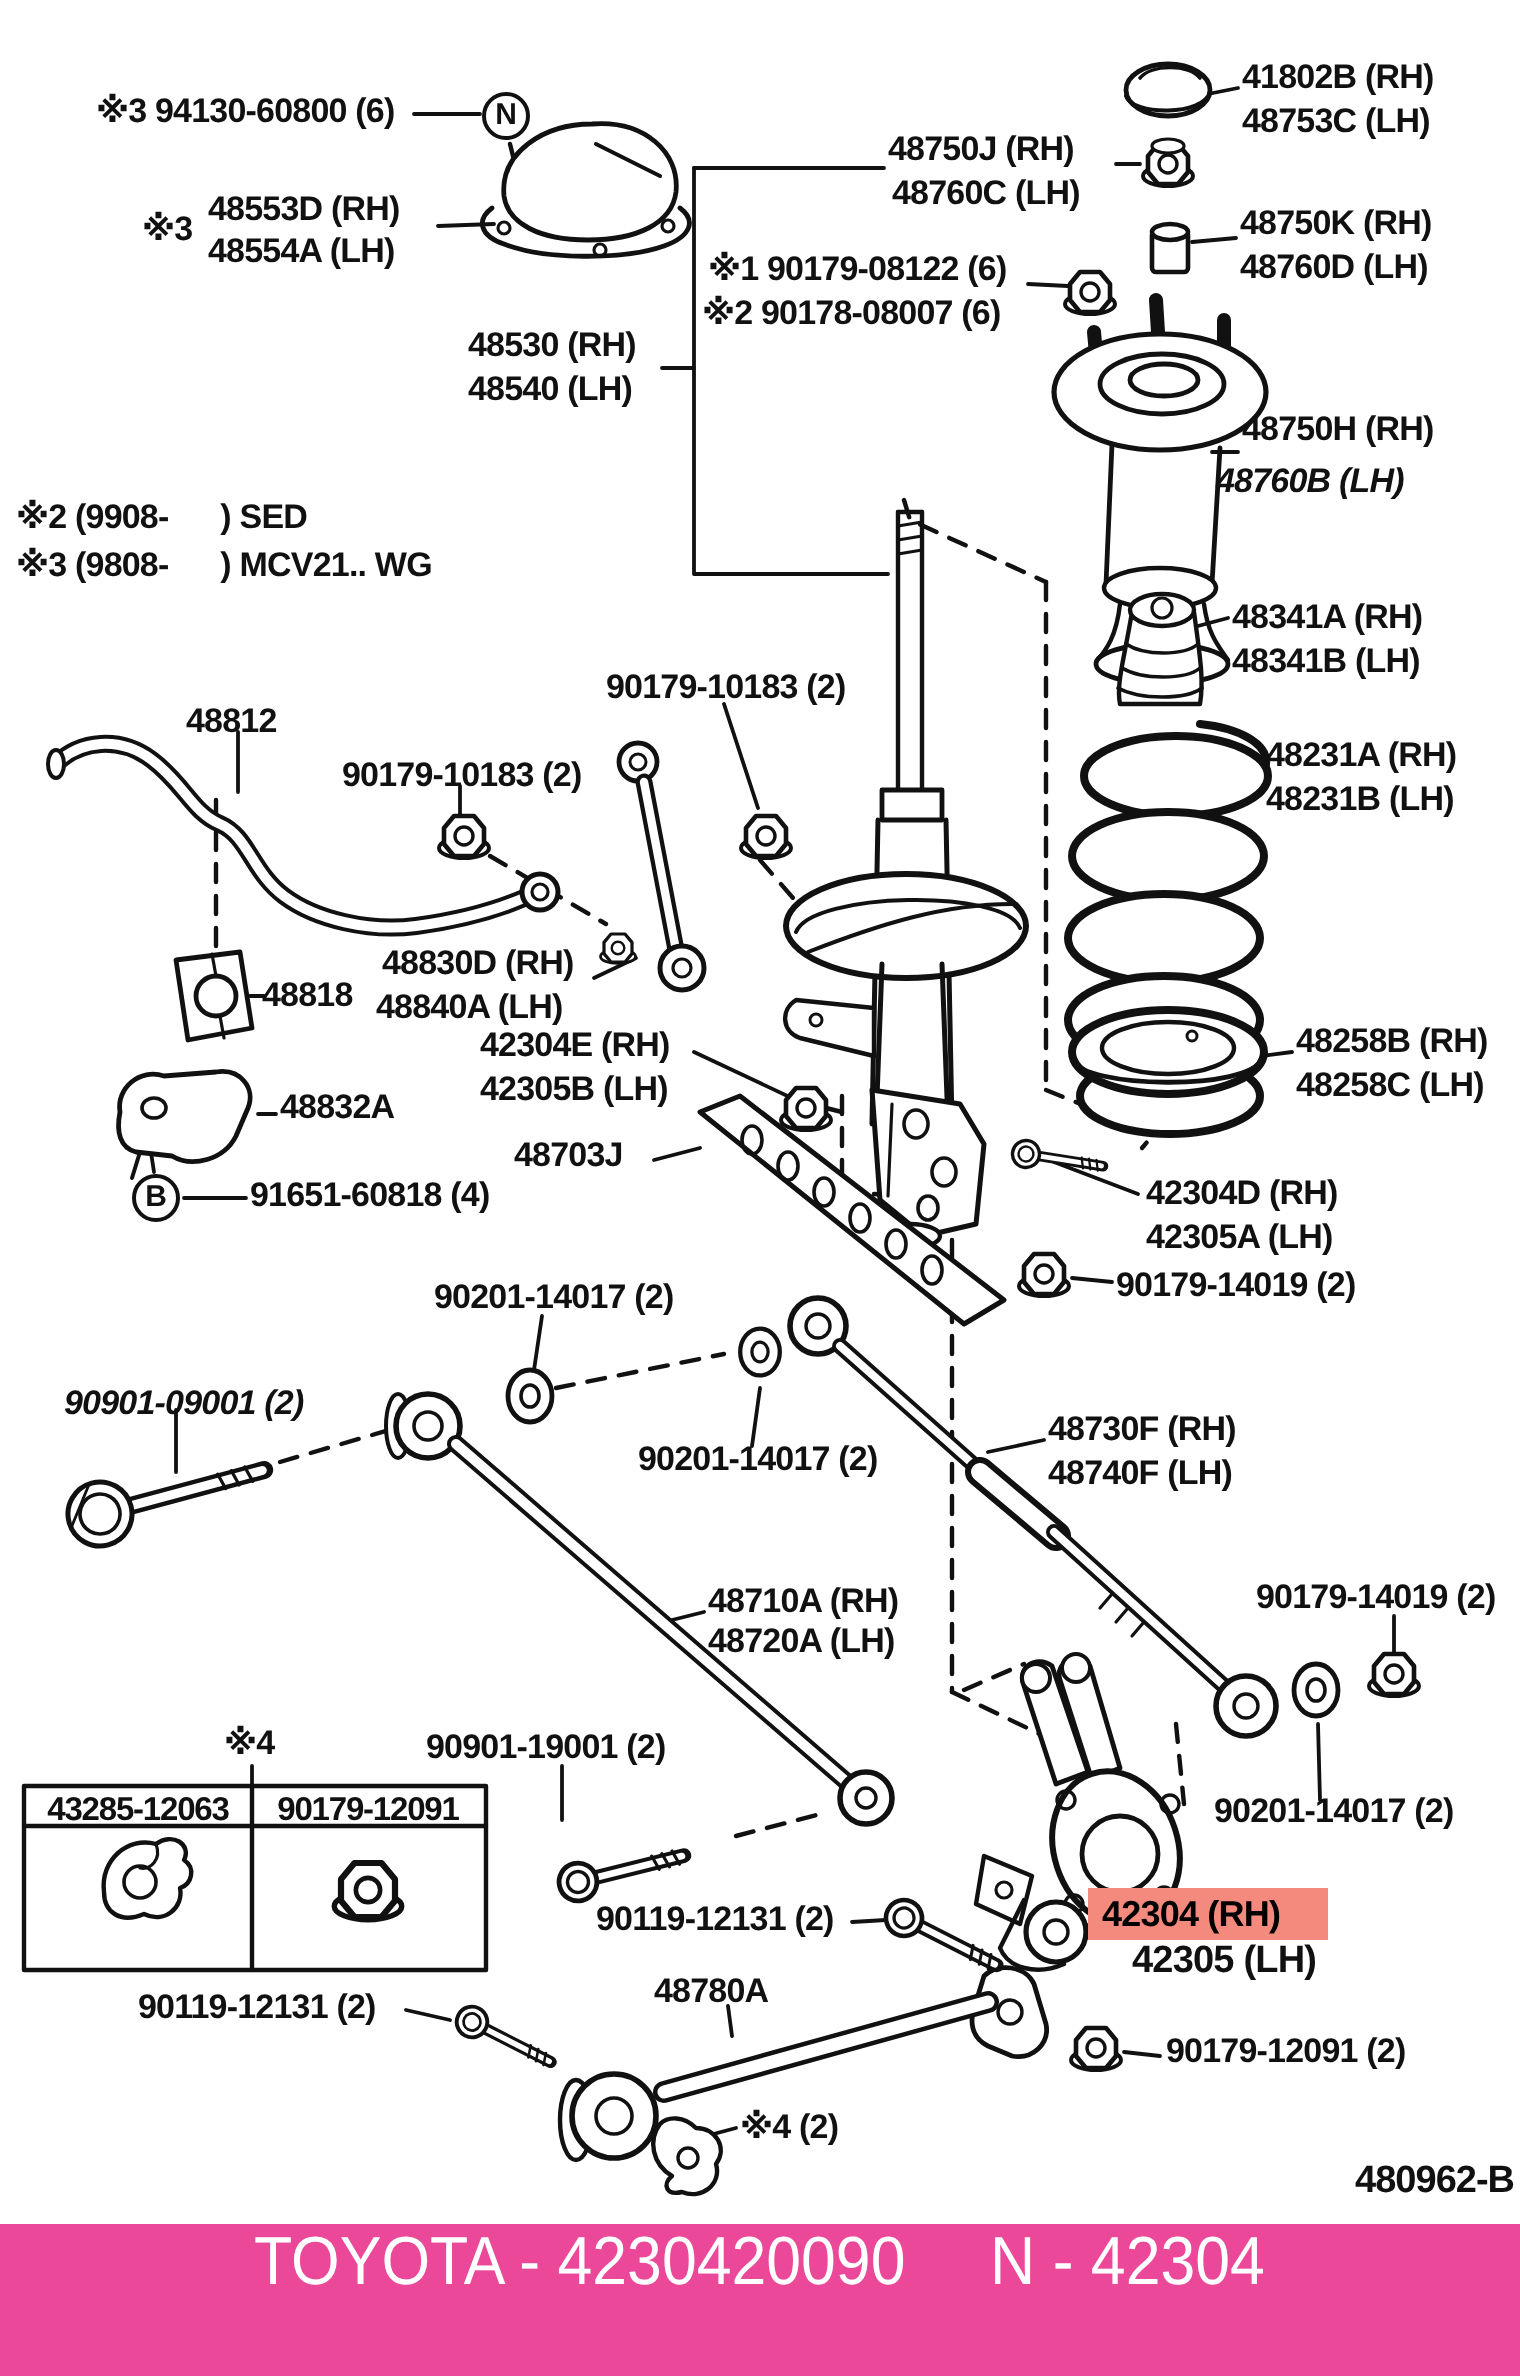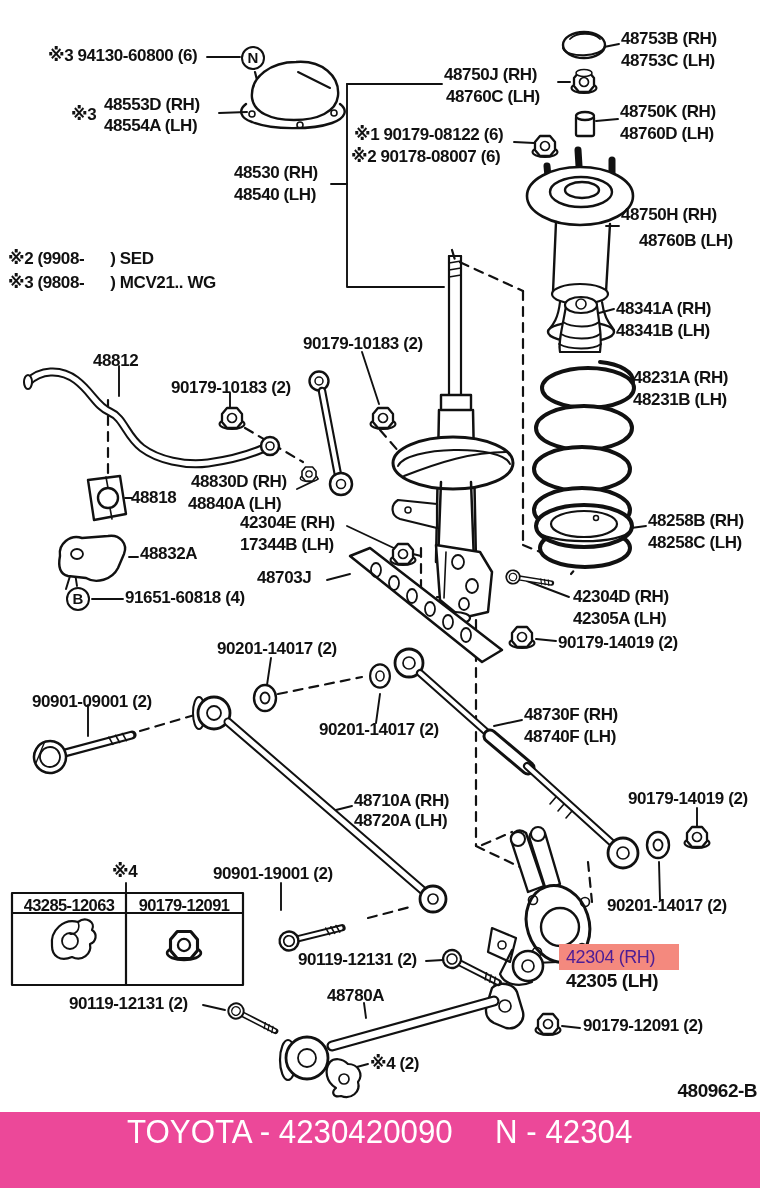--- a/index.html
+++ b/index.html
@@ -3,22 +3,22 @@
 <meta charset="utf-8">
 <style>
   * { margin:0; padding:0; box-sizing:border-box; }
   html,body { width:760px; height:1188px; }
   body { position:relative; background:#ffffff; font-family:"Liberation Sans","DejaVu Sans",sans-serif; overflow:hidden; }
   #stage { position:absolute; inset:0; width:760px; height:1188px; }
   svg.art { position:absolute; left:0; top:0; }
   .pl { position:absolute; font-weight:bold; font-size:17px; color:#111; white-space:pre; letter-spacing:-0.4px; line-height:1; }
   .marker { position:absolute; width:24px; height:24px; border:2.2px solid #111; border-radius:50%; background:#fff;
             font-weight:bold; font-size:15px; color:#111; text-align:center; line-height:20px; }
-  .hl { position:absolute; left:559px; top:944px; width:120px; height:26px; background:#f4897e;
-        font-weight:normal; font-size:18px; color:#4c1d95; line-height:26px; padding-left:7px; white-space:pre; letter-spacing:-0.4px; }
+  .hl { position:absolute; left:544px; top:944px; width:120px; height:26px; background:#f4897e;
+        font-weight:bold; font-size:18px; color:#000000; line-height:26px; padding-left:7px; white-space:pre; letter-spacing:-0.4px; }
   .tbl-h { position:absolute; font-weight:bold; font-size:16.5px; color:#111; text-align:center; letter-spacing:-0.6px; }
   .refcode { position:absolute; left:660px; top:1080px; width:97px; text-align:right; font-weight:bold; font-size:19px; color:#111; letter-spacing:-0.5px; }
   .footer { position:absolute; left:0; top:1112px; width:760px; height:88px; background:#ec4899;
             display:flex; justify-content:center; }
   .footer-inner { display:flex; gap:46px; color:#ffffff; font-size:34px; font-weight:400; transform:scaleX(0.92); white-space:pre; }
 </style>
 </head>
 <body>
 
 <div id="stage">
@@ -355,52 +355,52 @@
 
 <div class="marker" style="left:241px; top:46px;">N</div>
 <div class="marker" style="left:66px; top:587px;">B</div>
 
 <div class="pl" style="left:48px;top:47px;">※3 94130-60800 (6)</div>
 <div class="pl" style="left:71px;top:106px;">※3</div>
 <div class="pl" style="left:104px;top:96px;">48553D (RH)</div>
 <div class="pl" style="left:104px;top:117px;">48554A (LH)</div>
 <div class="pl" style="left:444px;top:66px;">48750J (RH)</div>
 <div class="pl" style="left:446px;top:88px;">48760C (LH)</div>
-<div class="pl" style="left:621px;top:30px;">48753B (RH)</div>
+<div class="pl" style="left:621px;top:30px;">41802B (RH)</div>
 <div class="pl" style="left:621px;top:52px;">48753C (LH)</div>
 <div class="pl" style="left:620px;top:103px;">48750K (RH)</div>
 <div class="pl" style="left:620px;top:125px;">48760D (LH)</div>
 <div class="pl" style="left:354px;top:126px;">※1 90179-08122 (6)</div>
 <div class="pl" style="left:351px;top:148px;text-align:center;">※2 90178-08007 (6)</div>
 <div class="pl" style="left:234px;top:164px;">48530 (RH)</div>
 <div class="pl" style="left:234px;top:186px;">48540 (LH)</div>
 <div class="pl" style="left:621px;top:206px;text-align:center;">48750H (RH)</div>
-<div class="pl" style="left:639px;top:232px;">48760B (LH)</div>
+<div class="pl" style="left:608px;top:232px;font-style:italic;">48760B (LH)</div>
 <div class="pl" style="left:8px;top:250px;">※2 (9908-      ) SED</div>
 <div class="pl" style="left:8px;top:274px;">※3 (9808-      ) MCV21.. WG</div>
 <div class="pl" style="left:616px;top:300px;">48341A (RH)</div>
 <div class="pl" style="left:616px;top:322px;">48341B (LH)</div>
 <div class="pl" style="left:303px;top:335px;">90179-10183 (2)</div>
 <div class="pl" style="left:93px;top:352px;">48812</div>
 <div class="pl" style="left:171px;top:379px;">90179-10183 (2)</div>
 <div class="pl" style="left:633px;top:369px;">48231A (RH)</div>
 <div class="pl" style="left:633px;top:391px;">48231B (LH)</div>
 <div class="pl" style="left:191px;top:473px;">48830D (RH)</div>
 <div class="pl" style="left:188px;top:495px;">48840A (LH)</div>
 <div class="pl" style="left:131px;top:489px;">48818</div>
 <div class="pl" style="left:240px;top:514px;">42304E (RH)</div>
-<div class="pl" style="left:240px;top:536px;">17344B (LH)</div>
+<div class="pl" style="left:240px;top:536px;">42305B (LH)</div>
 <div class="pl" style="left:140px;top:545px;">48832A</div>
 <div class="pl" style="left:257px;top:569px;">48703J</div>
 <div class="pl" style="left:125px;top:589px;">91651-60818 (4)</div>
 <div class="pl" style="left:573px;top:588px;">42304D (RH)</div>
 <div class="pl" style="left:573px;top:610px;">42305A (LH)</div>
 <div class="pl" style="left:558px;top:634px;">90179-14019 (2)</div>
 <div class="pl" style="left:217px;top:640px;">90201-14017 (2)</div>
-<div class="pl" style="left:32px;top:693px;">90901-09001 (2)</div>
+<div class="pl" style="left:32px;top:693px;font-style:italic;">90901-09001 (2)</div>
 <div class="pl" style="left:319px;top:721px;">90201-14017 (2)</div>
 <div class="pl" style="left:524px;top:706px;">48730F (RH)</div>
 <div class="pl" style="left:524px;top:728px;">48740F (LH)</div>
 <div class="pl" style="left:354px;top:792px;">48710A (RH)</div>
 <div class="pl" style="left:354px;top:812px;">48720A (LH)</div>
 <div class="pl" style="left:628px;top:790px;">90179-14019 (2)</div>
 <div class="pl" style="left:648px;top:512px;">48258B (RH)</div>
 <div class="pl" style="left:648px;top:534px;">48258C (LH)</div>
 <div class="pl" style="left:112px;top:863px;">※4</div>
 <div class="pl" style="left:213px;top:865px;">90901-19001 (2)</div>

